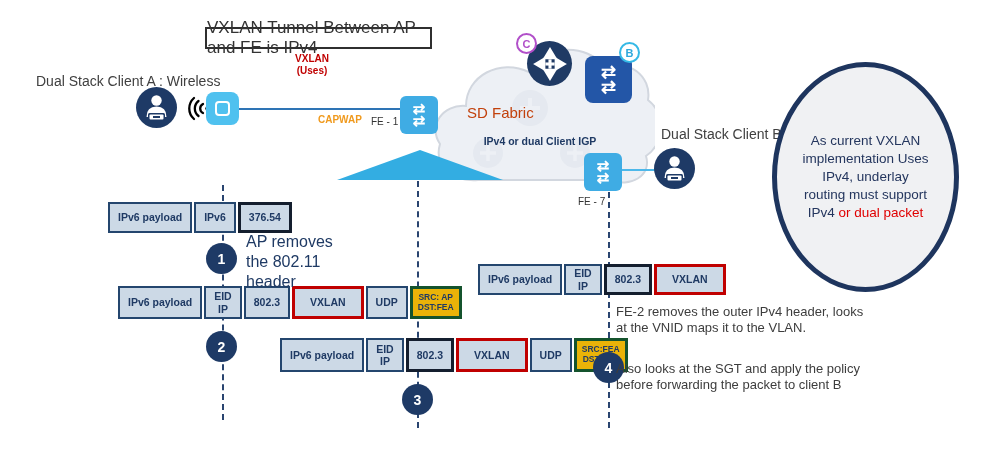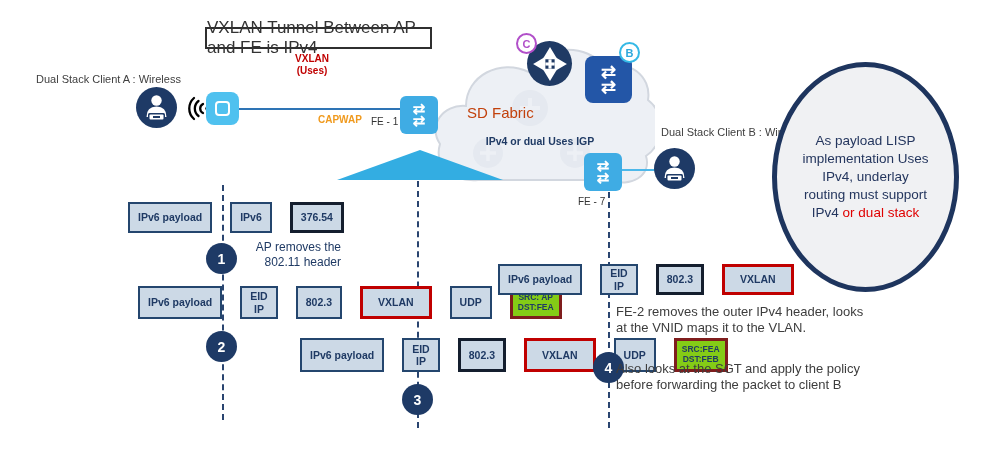--- a/index.html
+++ b/index.html
@@ -19,21 +19,21 @@
     display:flex; align-items:center; justify-content:center;
     font-size:13px; font-weight:bold; color:#1f3a64; z-index:4; }
 
   .ap-fe-line { position:absolute; left:239px; top:108px; width:162px; height:0;
     border-top:2px solid #2e74b5; z-index:2; }
 
   .capwap { position:absolute; left:318px; top:114px; font-size:10px; font-weight:bold; color:#f09a1e; z-index:4; }
   .fe1-label { position:absolute; left:371px; top:116px; font-size:10px; color:#333; z-index:4; }
   .fe2-label { position:absolute; left:578px; top:196px; font-size:10px; color:#333; z-index:4; }
 
-  .client-label { position:absolute; font-size:11px; color:#404040; z-index:4; }
+  .client-label { position:absolute; font-size:14px; color:#404040; z-index:4; }
   .client-a-label { left:36px; top:73px; }
   .client-b-label { left:661px; top:126px; }
 
   .person { position:absolute; width:41px; height:41px; z-index:4; }
   .person-a { left:136px; top:87px; }
   .person-b { left:654px; top:148px; }
 
   .wifi { position:absolute; left:183px; top:93px; z-index:4; }
 
   .ap-box { position:absolute; left:206px; top:92px; width:33px; height:33px; background:#4fc1ef;
@@ -65,33 +65,33 @@
   .beam { position:absolute; left:337px; top:150px; z-index:2; }
 
   .fe2-client-line { position:absolute; left:620px; top:169px; width:36px; height:0;
     border-top:2px solid #4db8ea; z-index:3; }
 
   .dashline { position:absolute; width:0; border-left:2px dashed #2a4570; z-index:2; }
   .dash-a { left:222px; top:185px; height:235px; }
   .dash-b { left:417px; top:181px; height:247px; }
   .dash-c { left:608px; top:192px; height:236px; }
 
-  .packet-row { position:absolute; display:flex; gap:18px; z-index:3;margin-left:20px; }
+  .packet-row { position:absolute; display:flex; gap:2px; z-index:3; }
   .pcell { background:#ccd9e6; border:2.5px solid #24466e; color:#1f3a64; font-weight:bold;
     font-size:10.5px; display:flex; align-items:center; justify-content:center; text-align:center;
     white-space:pre-line; padding:0 8px; line-height:1.15; }
   .pcell.dark { border:3px solid #141e2e; }
   .pcell.red  { border:3px solid #c00000; padding:0 15px; }
-  .pcell.cyan { border:3px solid #7f1d1d; font-size:8.5px; background:#84cc16; padding:12px 5px; }
+  .pcell.cyan { border:3px solid #14532d; font-size:8.5px; background:#eab308; padding:12px 5px; }
 
   .step { position:absolute; width:31px; height:31px; border-radius:50%; background:#1e3a66;
     color:#fff; font-weight:bold; font-size:14px; display:flex; align-items:center; justify-content:center;
     z-index:4; }
-  .step-note { position:absolute; left:246px; top:240px; width:95px; font-size:12px;
-    color:#1f3a64; line-height:1.25; z-index:4;text-align:right; }
+  .step-note { position:absolute; left:246px; top:232px; width:95px; font-size:16px;
+    color:#1f3a64; line-height:1.25; z-index:4; }
 
   .map-note { position:absolute; left:345px; top:212px; width:178px; height:35px;
     border:1.5px solid #2f2f2f; background:transparent; font-size:10.8px; color:#222;
     display:flex; align-items:center; padding:0 8px; line-height:1.25; z-index:1; }
 
   .fe2-note { position:absolute; left:616px; top:304px; width:248px; font-size:13px;
     color:#3d3d3d; line-height:1.25; z-index:4; }
   .fe2-note p + p { margin-top:24px; }
 
   .big-ellipse { position:absolute; left:772px; top:62px; width:187px; height:230px;
@@ -149,21 +149,21 @@
         <circle cx="100" cy="80" r="18" fill="#dfe4ec"></circle>
         <path d="M100 70 v20 M90 80 h20" stroke="#eef1f6" stroke-width="4"></path>
         <circle cx="58" cy="125" r="15" fill="#dfe4ec"></circle>
         <path d="M58 117 v16 M50 125 h16" stroke="#eef1f6" stroke-width="3.5"></path>
         <circle cx="145" cy="125" r="15" fill="#dfe4ec"></circle>
         <path d="M145 117 v16 M137 125 h16" stroke="#eef1f6" stroke-width="3.5"></path>
       </g>
     </svg>
   </div>
   <div class="sd-title">SD Fabric</div>
-  <div class="igp-label">IPv4 or dual Uses IGP</div>
+  <div class="igp-label">IPv4 or dual Client IGP</div>
 
   <div class="beam">
     <svg width="166" height="30" viewBox="0 0 166 30">
         <polygon points="83,0 0,30 166,30" fill="#33ade2"></polygon>
       </svg>
   </div>
 
   <div class="switch fe1">
     <span class="arr">⇄</span>
     <span class="arr">⇄</span>
@@ -251,17 +251,17 @@
   <div class="step" style="left:593px; top:352px;">4</div>
   <div class="step-note">AP removes the 802.11 header</div>
 
   <div class="fe2-note">
     <p>FE-2 removes the outer IPv4 header, looks at the VNID maps it to the VLAN.</p>
     <p>Also looks at the SGT and apply the policy  before forwarding the packet to client B</p>
   </div>
 
   <div class="big-ellipse">
     <div class="txt">
-      <span>As payload LISP implementation Uses IPv4, underlay routing must support IPv4 </span><span class="red">or dual stack</span>
+      <span>As current VXLAN implementation Uses IPv4, underlay routing must support IPv4 </span><span class="red">or dual packet</span>
     </div>
   </div>
 
 </div>
 
 </body></html>

